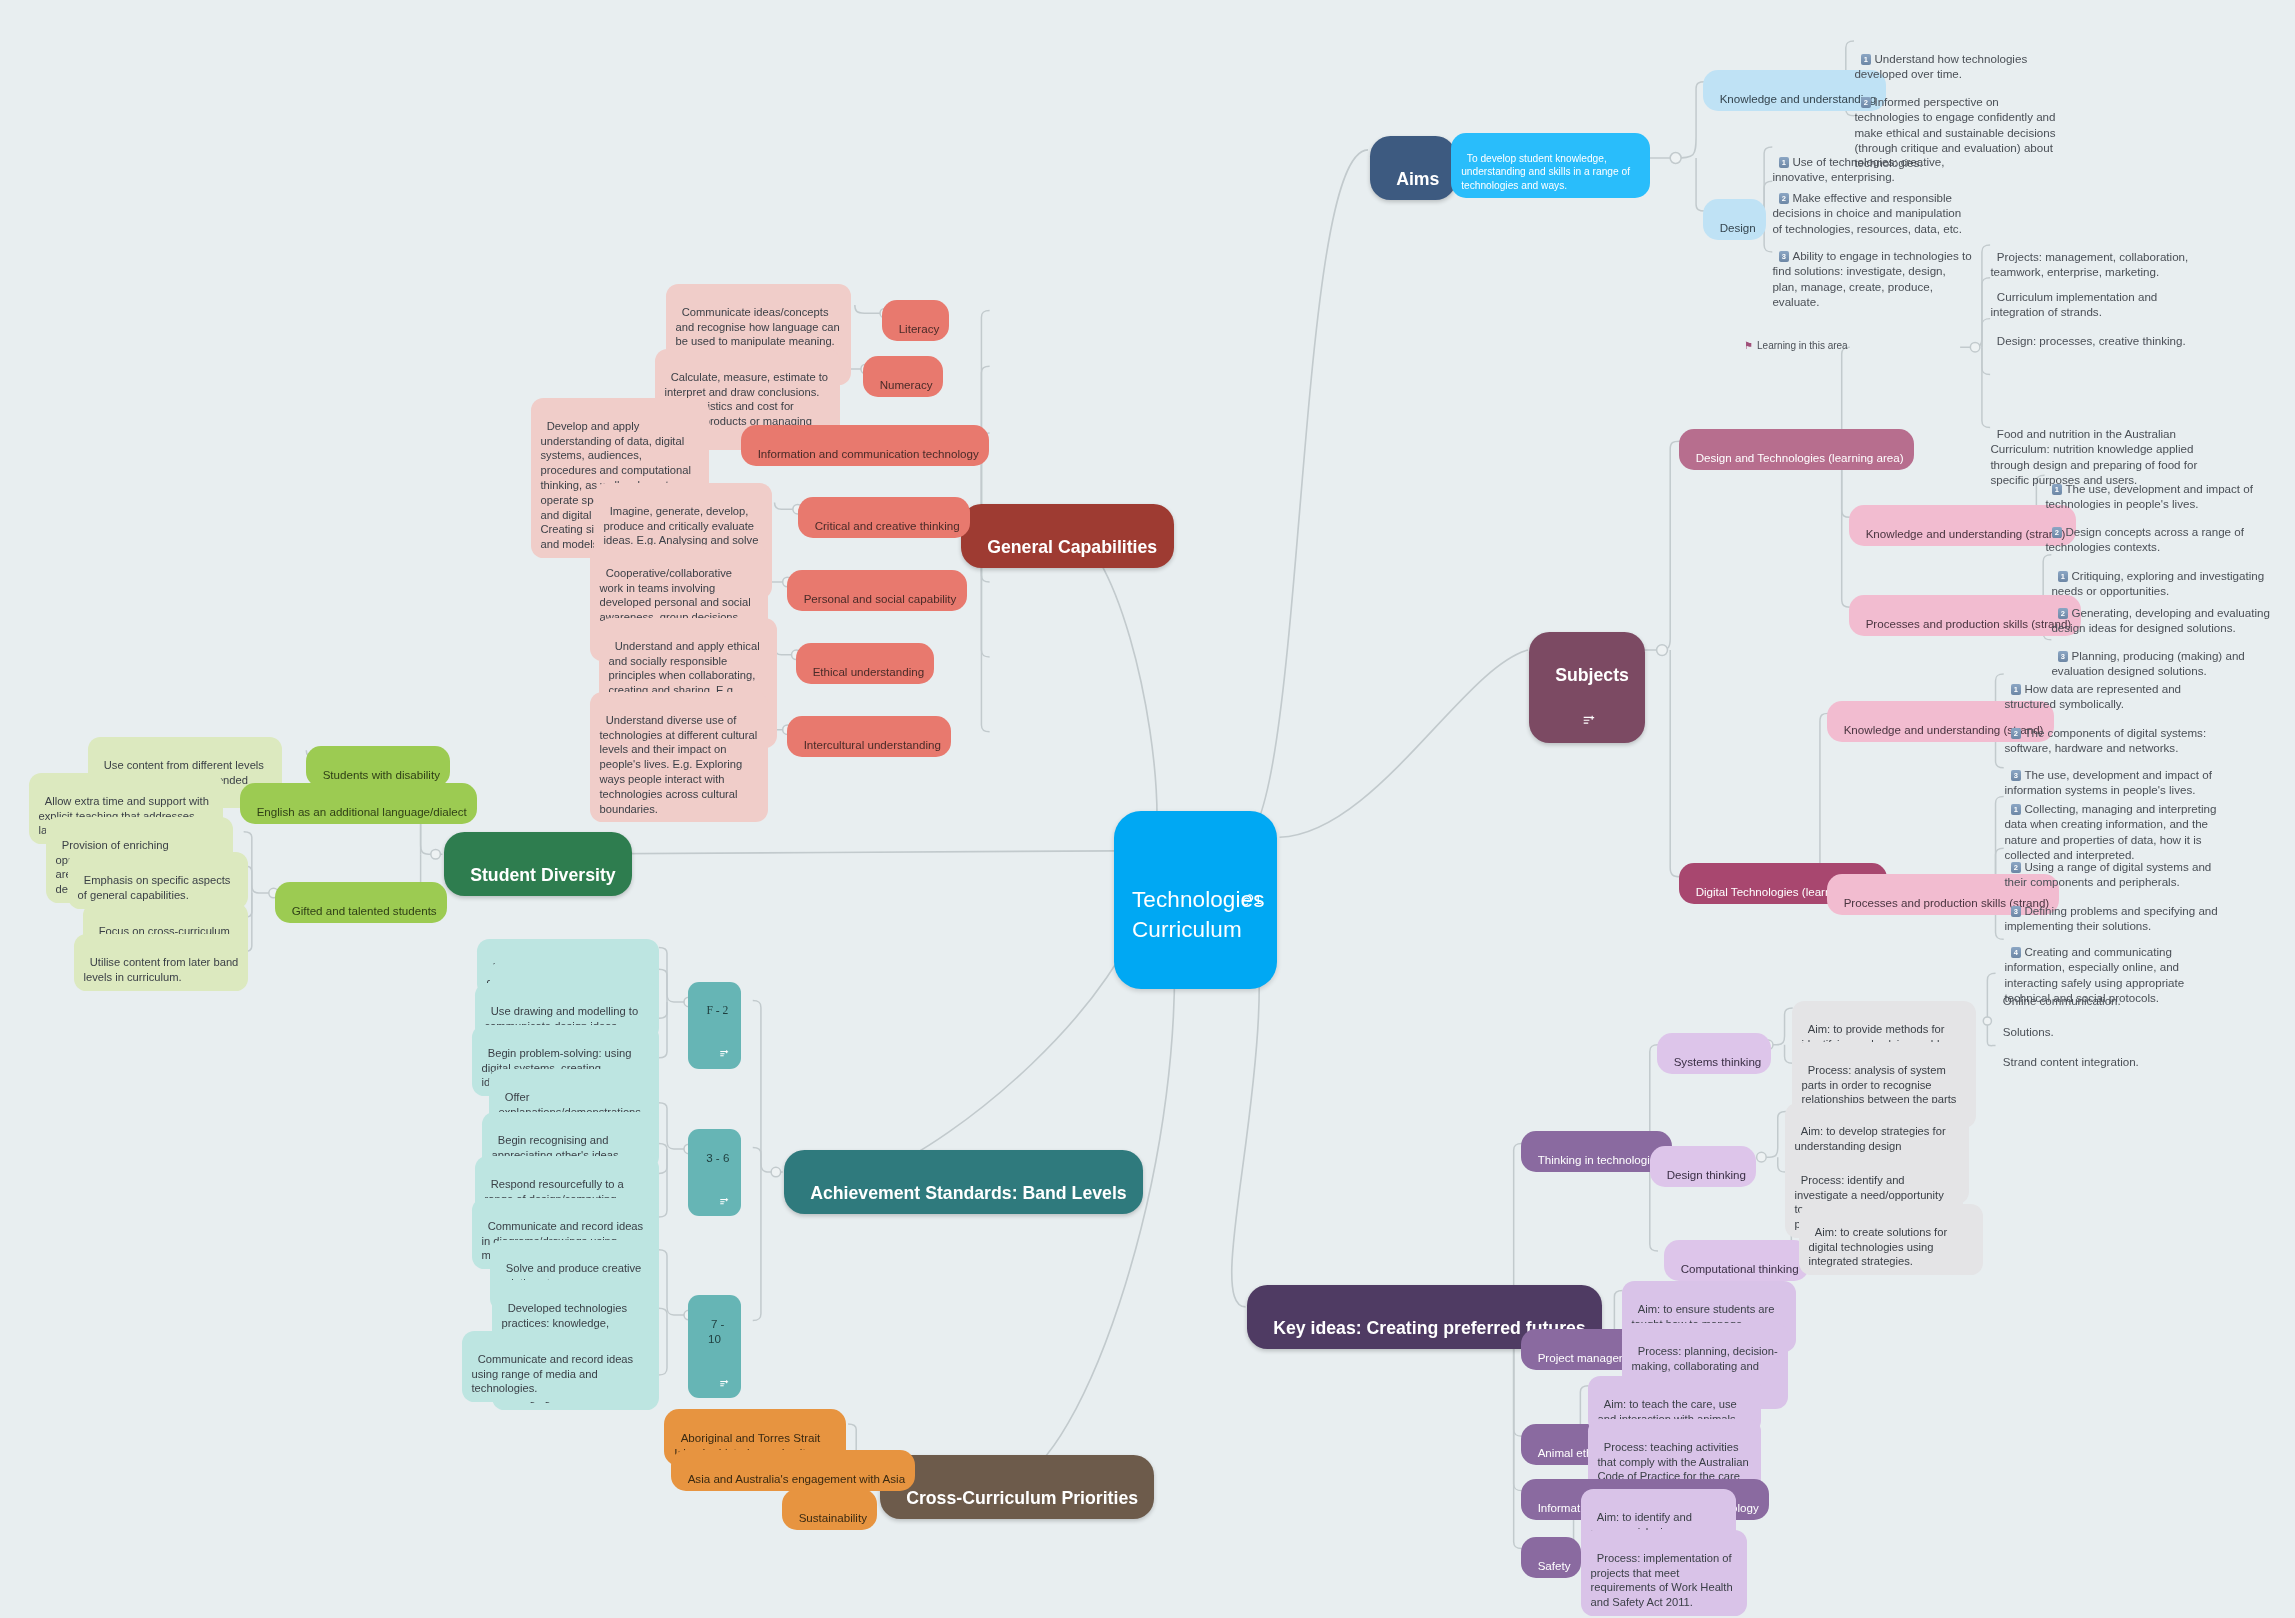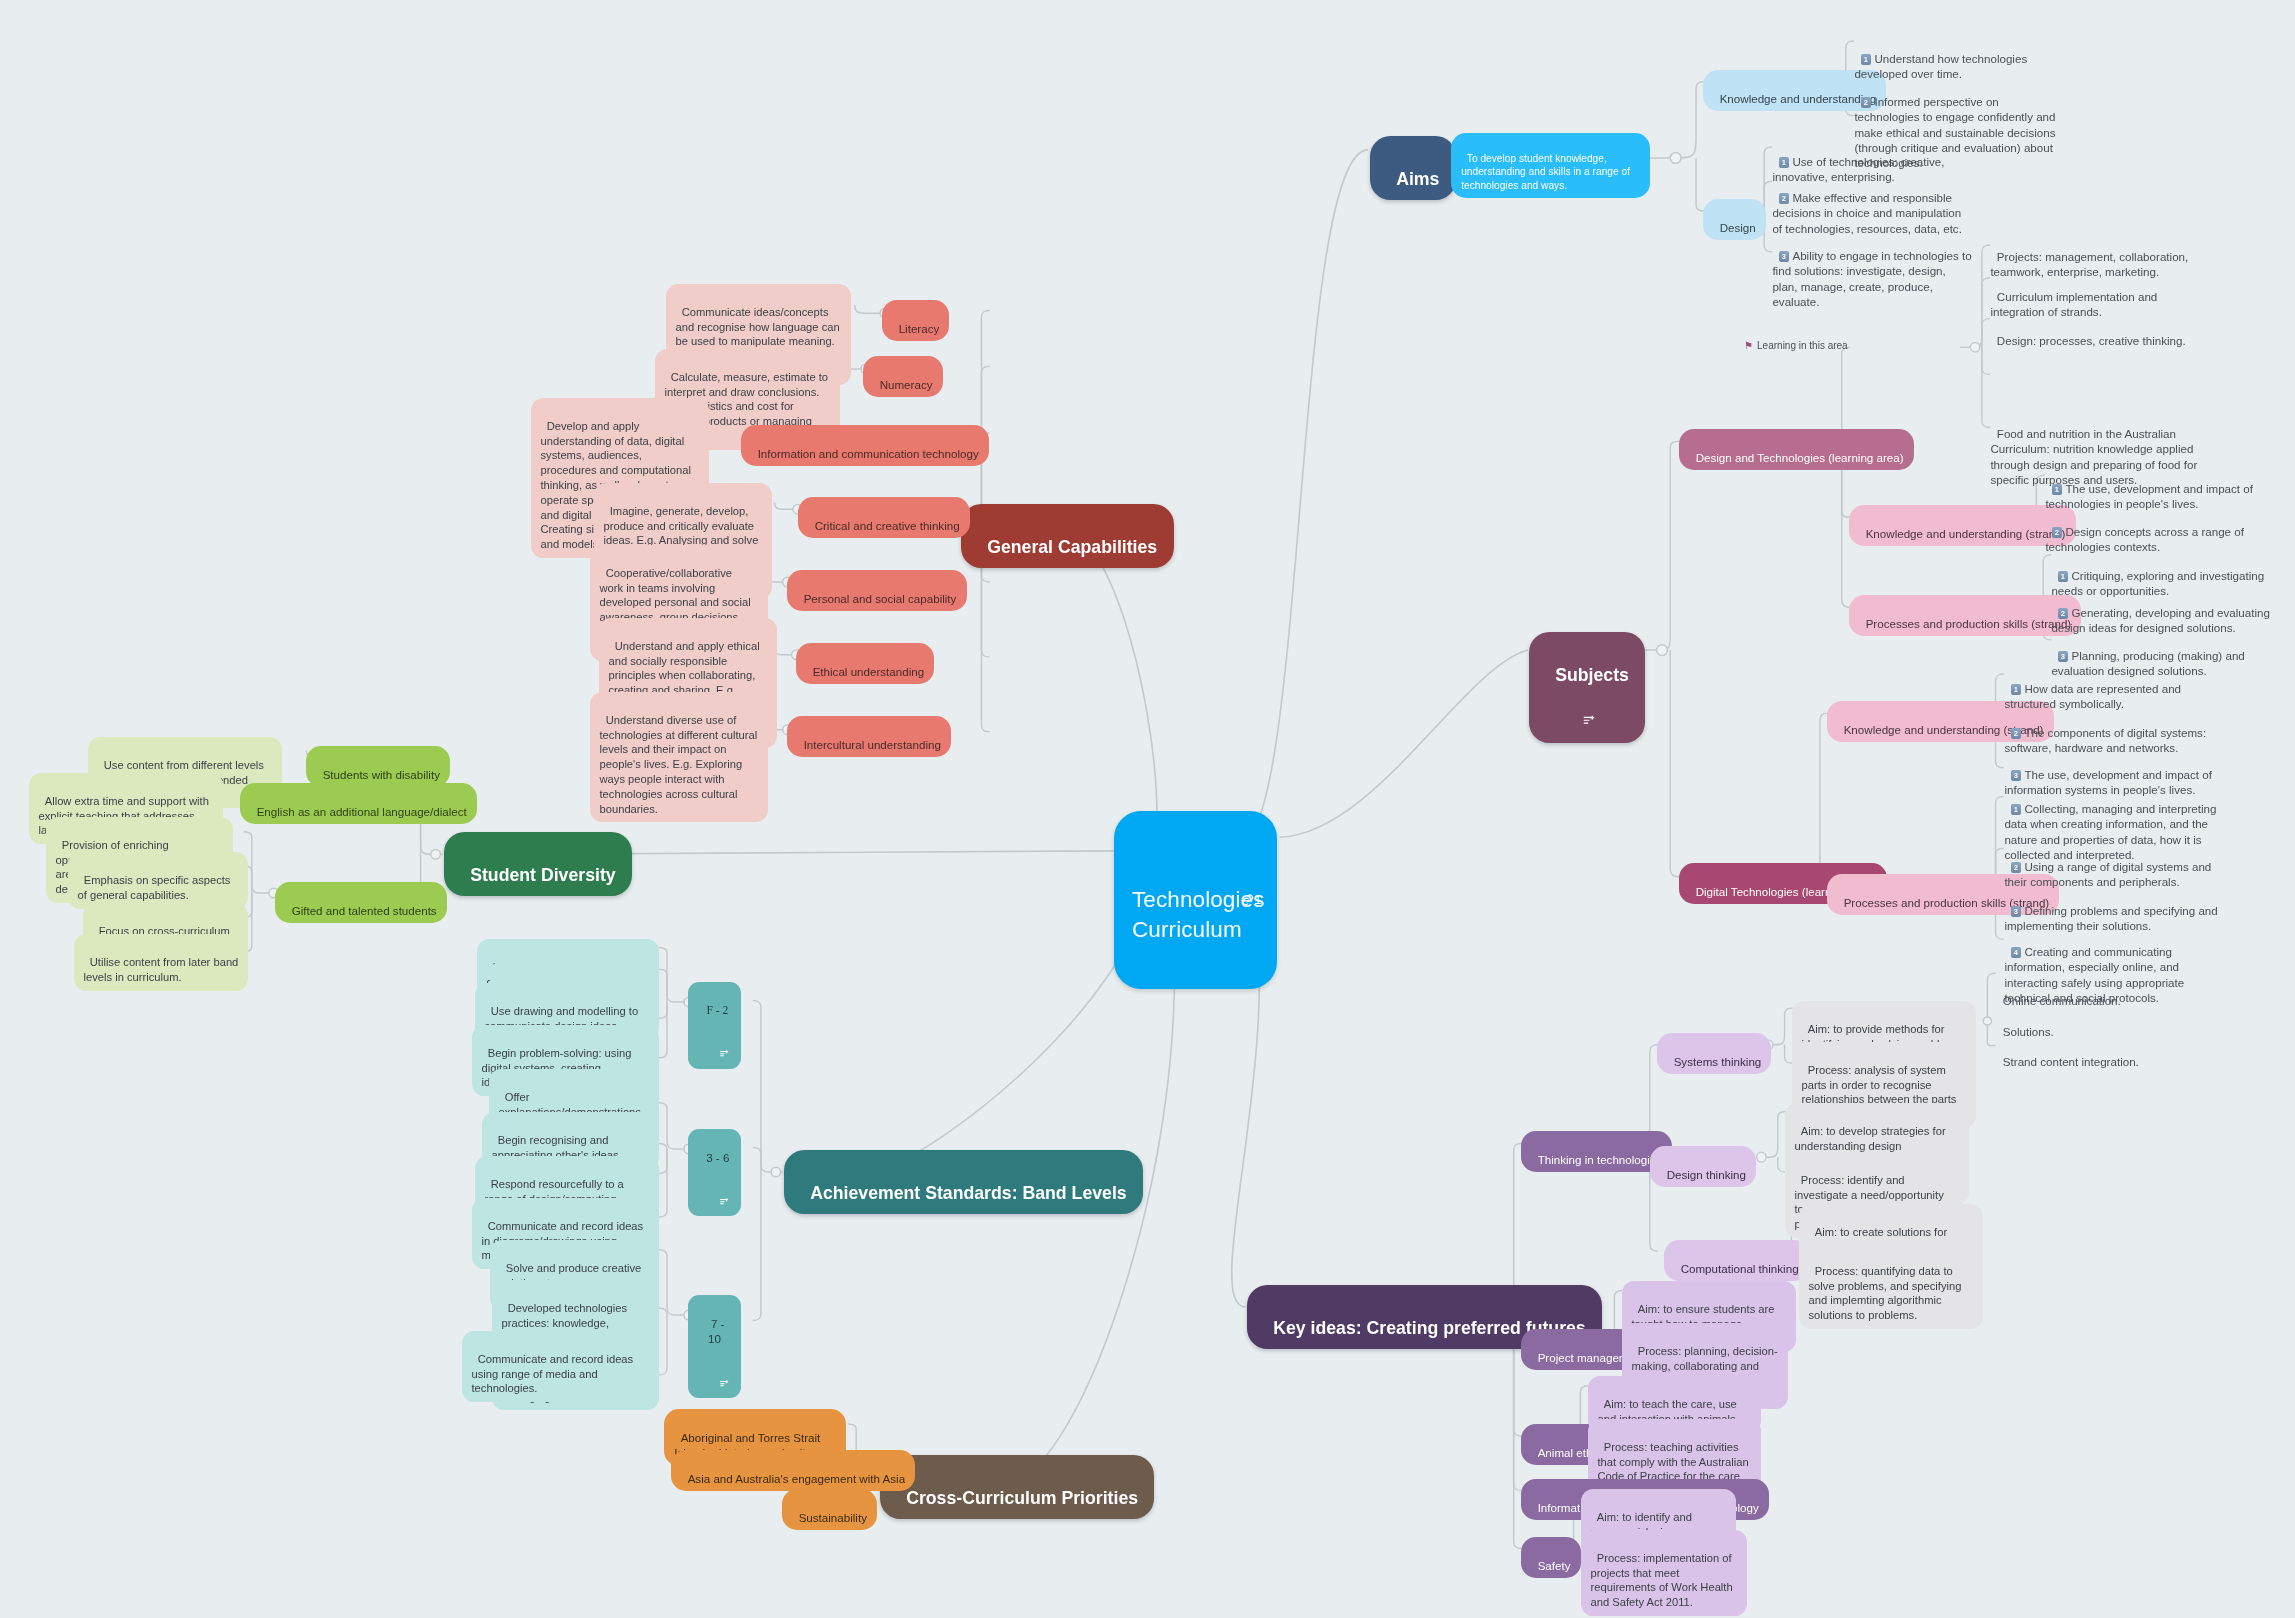--- a/index.html
+++ b/index.html
@@ -459,22 +459,20 @@
   <span>Design thinking</span></div>
 <div class="node lvl3" style="left:1785px;top:1103px;width:184px;background:#e4e4e6;">
   <span>Aim: to develop strategies for understanding design needs/opportunities, and the planning, generating, evaluating of ideas.</span></div>
 <div class="node lvl3" style="left:1785px;top:1152px;width:178px;background:#e4e4e6;">
   <span>Process: identify and investigate a need/opportunity to design a solution and process.</span></div>
 
 <div class="node lvl2" style="left:1664px;top:1240px;background:#ddc5ea;color:#3a2f45;">
   <span>Computational thinking</span></div>
 <div class="node lvl3" style="left:1799px;top:1204px;width:184px;background:#e4e4e6;">
   <span>Aim: to create solutions for digital technologies using integrated strategies.</span></div>
-<div class="node lvl3" style="left:1799px;top:1243px;width:184px;background:#e4e4e6;">
-  <span>Process: quantifying data to solve problems, and specifying and implemting algorithmic solutions to problems.</span></div>
 
 <div class="node lvl2" style="left:1521px;top:1329px;background:#8a6aa0;color:#fff;">
   <span>Project management</span></div>
 <div class="node lvl3" style="left:1622px;top:1281px;width:174px;background:#d9c3e8;">
   <span>Aim: to ensure students are taught how to manage projects.</span></div>
 <div class="node lvl3" style="left:1622px;top:1323px;width:166px;background:#d9c3e8;">
   <span>Process: planning, decision-making, collaborating and using resources for managing projects.</span></div>
 
 <div class="node lvl2" style="left:1521px;top:1424px;background:#8a6aa0;color:#fff;">
   <span>Animal ethics</span></div>

